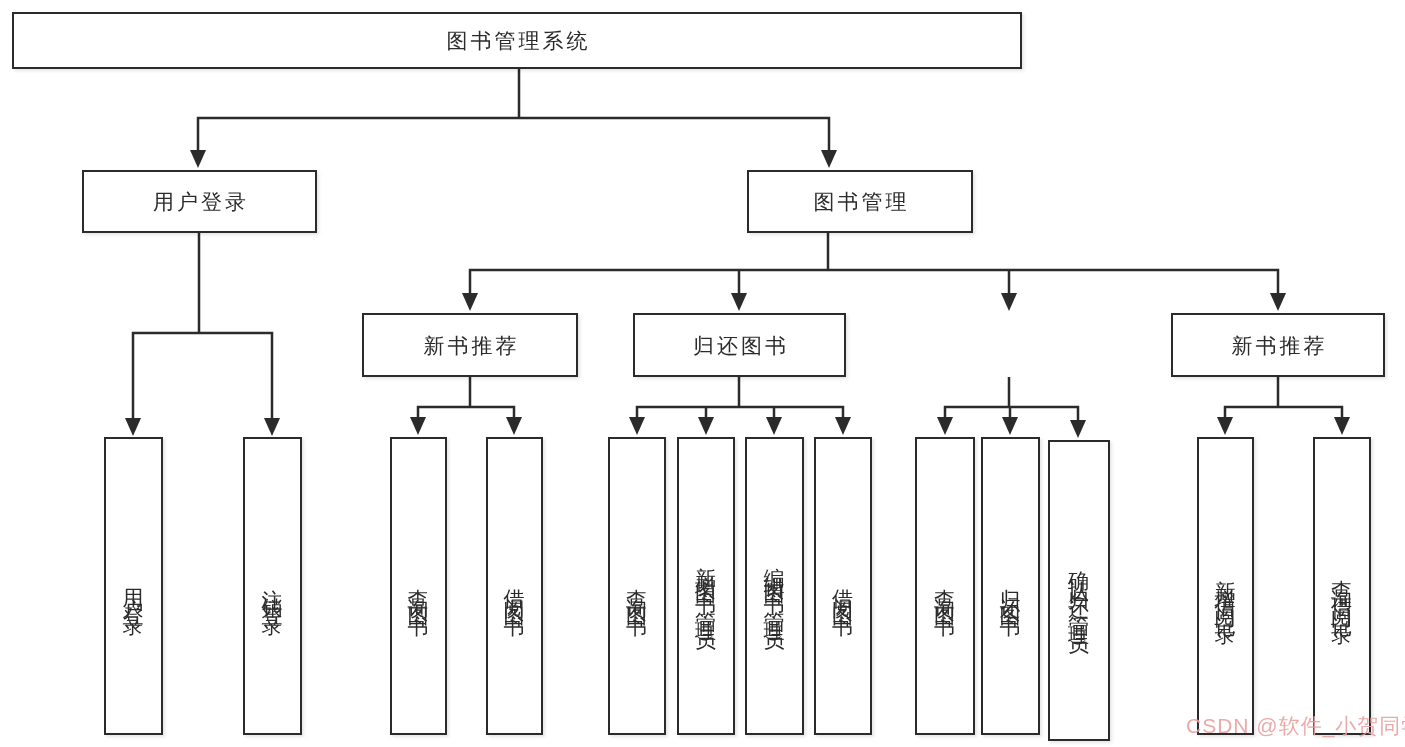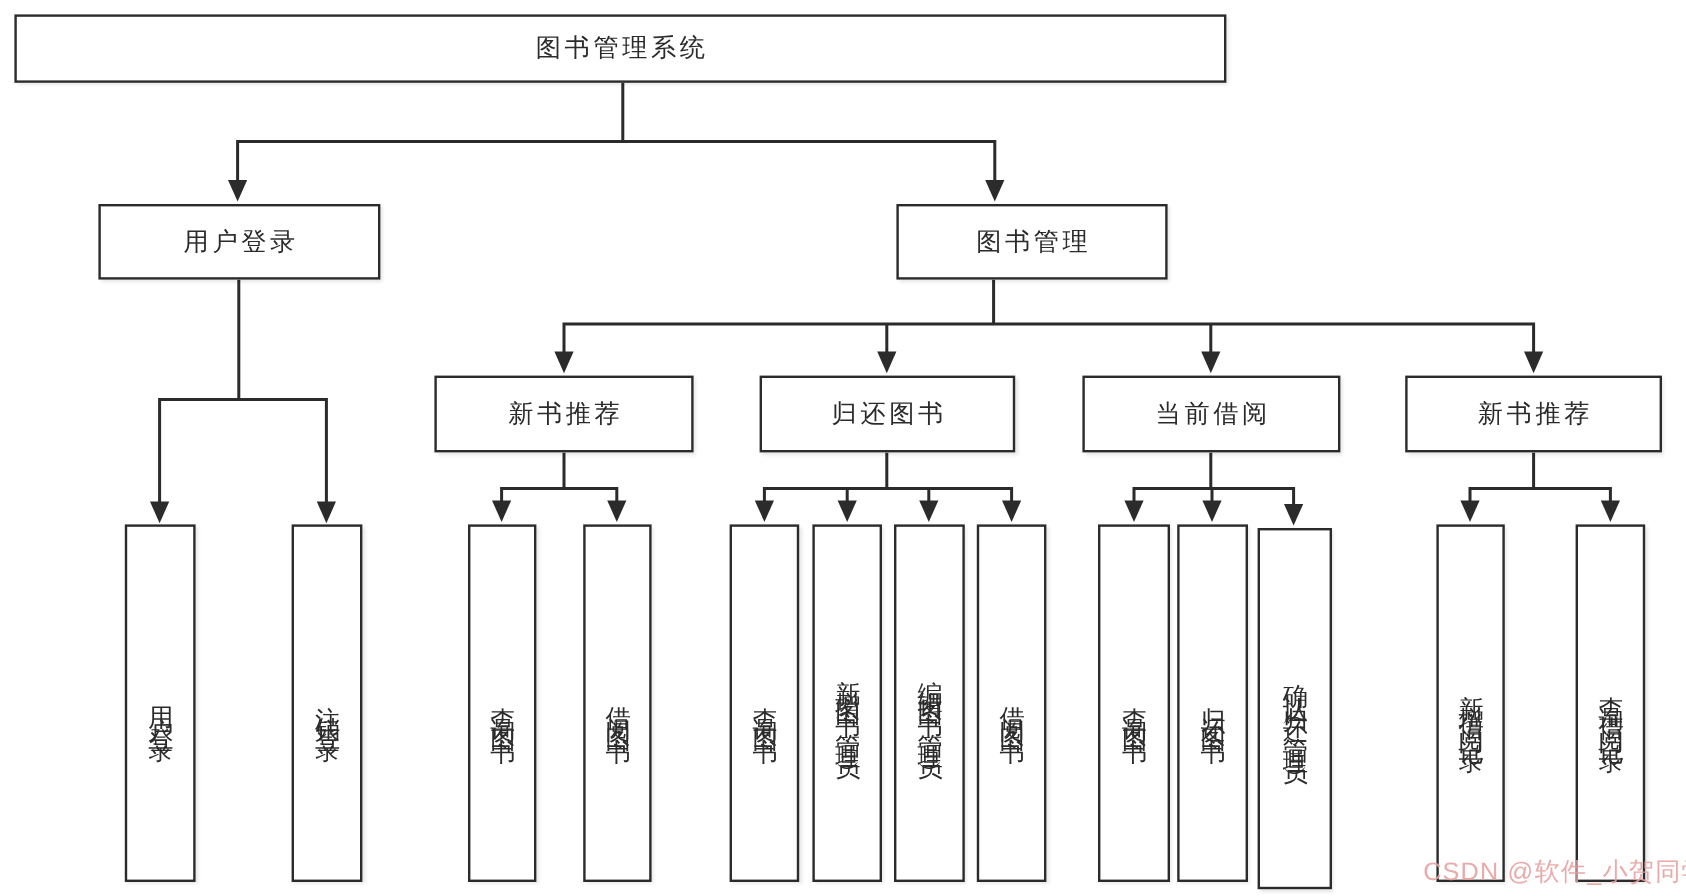--- a/index.html
+++ b/index.html
@@ -87,23 +87,20 @@
   <div class="node h" style="left:711px;top:170px;width:226px;height:63px;margin-left:36px;">
     <span>图书管理</span>
   </div>
 
   <div class="node h" style="left:362px;top:313px;width:216px;height:64px;">
     <span>新书推荐</span>
   </div>
   <div class="node h" style="left:633px;top:313px;width:213px;height:64px;">
     <span>归还图书</span>
   </div>
-  <div class="node h" style="left:902px;top:313px;width:215px;height:64px;">
-    <span>当前借阅</span>
-  </div>
   <div class="node h" style="left:1171px;top:313px;width:214px;height:64px;">
     <span>新书推荐</span>
   </div>
 
   <div class="node v" style="left:104px;top:437px;width:59px;height:298px;">
     <span>用户登录</span>
   </div>
   <div class="node v" style="left:243px;top:437px;width:59px;height:298px;">
     <span>注销登录</span>
   </div>

